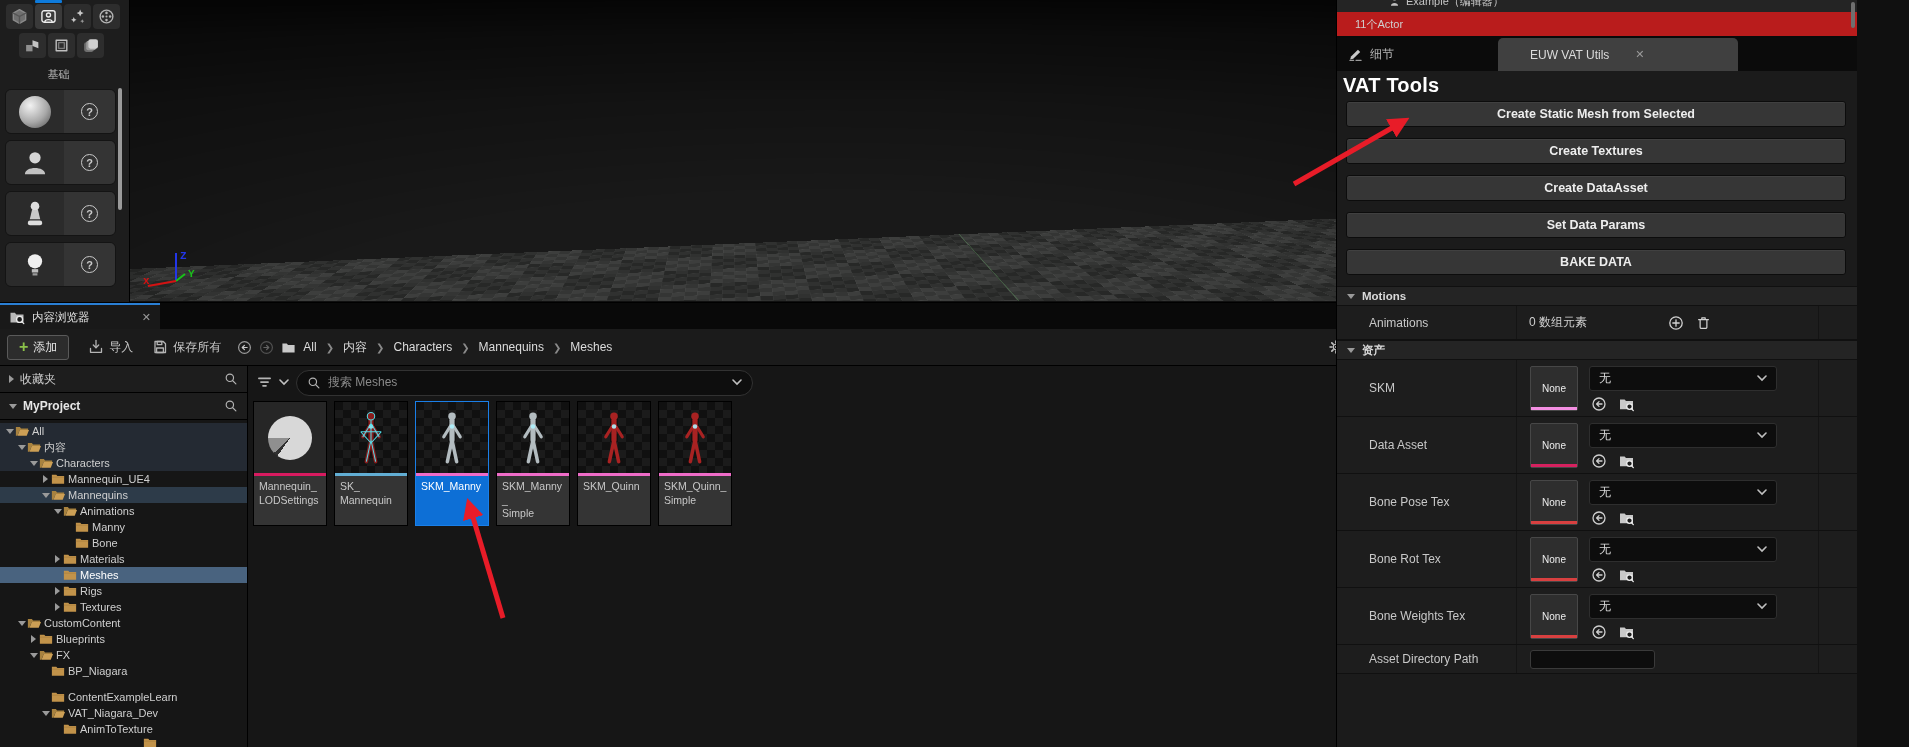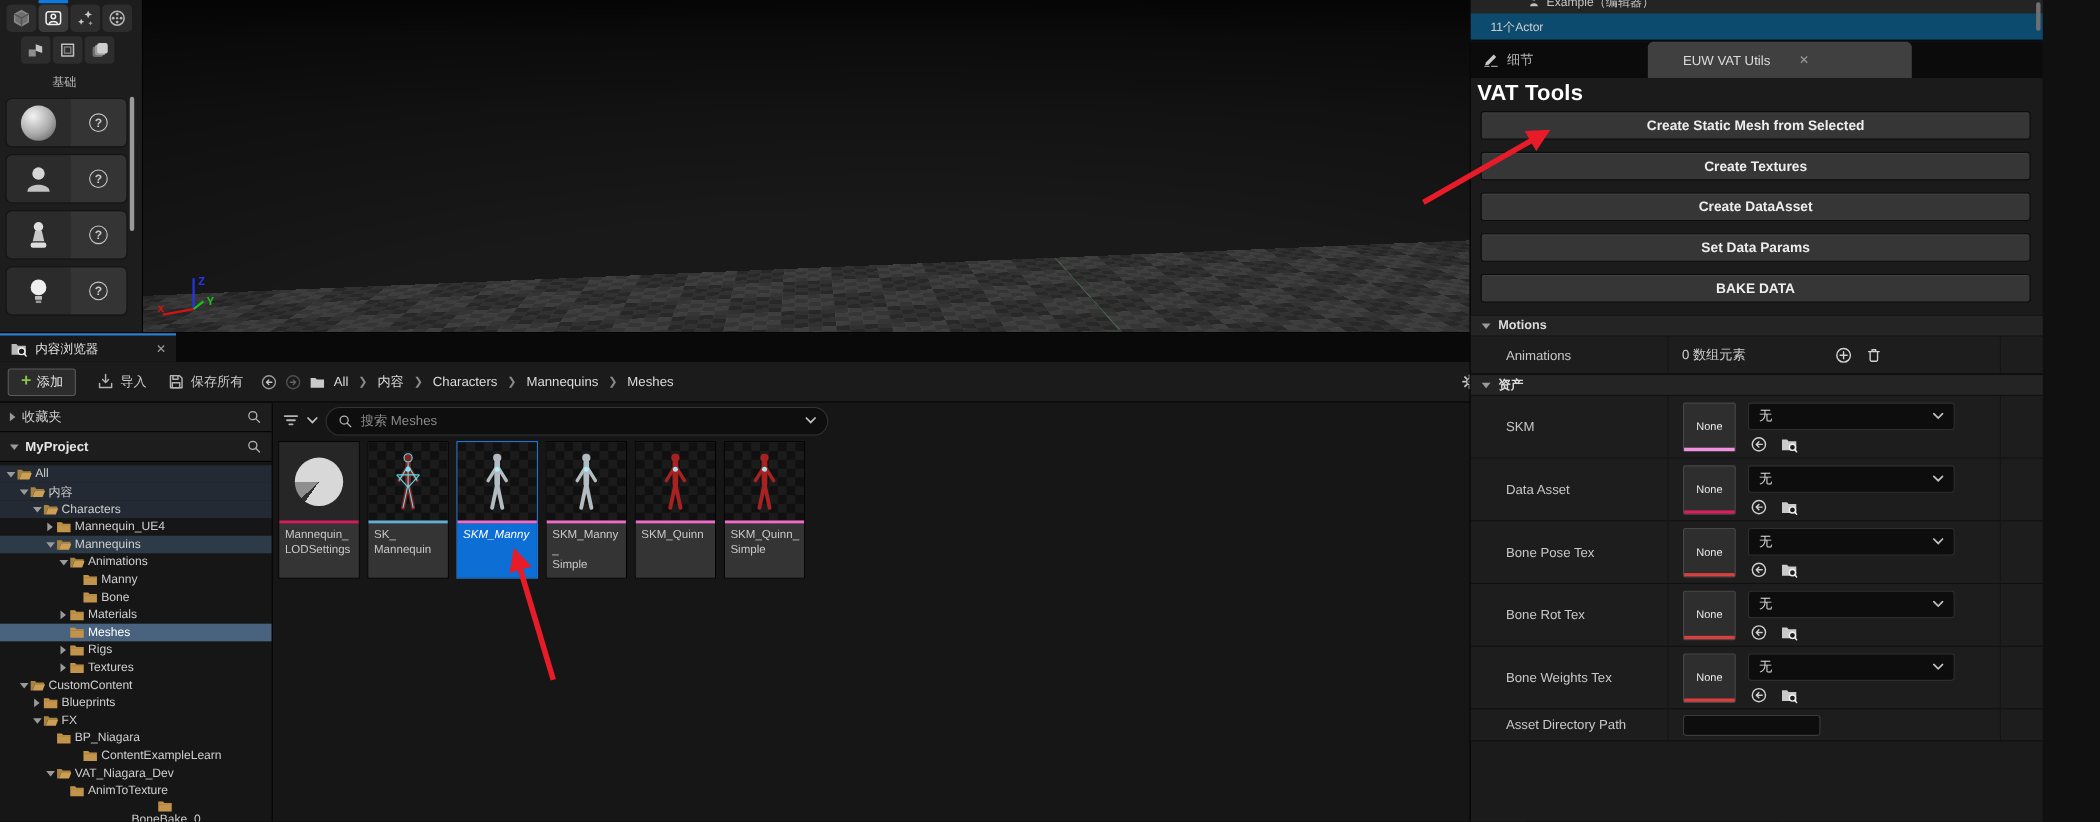--- a/index.html
+++ b/index.html
@@ -83,29 +83,29 @@
   .searchbox .ph { color:#8a8a8a; font-size:12px; }
   .searchbox .chev { margin-left:auto; }
   .tiles { position:absolute; left:5px; top:35px; display:flex; gap:7px; }
   .tile { width:74px; background:#303030; border:1px solid #000; }
   .tile .thumb { height:71px; position:relative; display:flex; align-items:flex-end; justify-content:center;
     background-image:repeating-conic-gradient(#1b1b1b 0% 25%, #101010 25% 50%); background-size:16px 16px; }
   .tile .thumb.plain { background:#262626; align-items:center; }
   .tile .stripe { height:3px; }
   .tile .tlabel { min-height:49px; background:#343434; padding:4px 4px 2px 5px; font-size:10.5px; line-height:1.3; color:#c8c8c8; word-break:break-all; }
   .tile.sel { border-color:#1a7fe8; }
-  .tile.sel .tlabel { background:#0d6fd6; color:#fff;font-style:italic; }
+  .tile.sel .tlabel { background:#0d6fd6; color:#fff; }
   .pie { width:44px; height:44px; border-radius:50%;
     background:conic-gradient(from -30deg, #d8d8d8 0 245deg, #303030 245deg 257deg, #8f8f8f 257deg 299deg, #d8d8d8 299deg 360deg); }
 
   
   .rp { position:absolute; left:1336px; top:0; width:521px; height:747px; background:#1b1b1b; border-left:1px solid #000; z-index:4; }
   .rp-partial { height:12px; background:#242424; overflow:hidden; position:relative; }
   .rp-partial .inner { position:absolute; top:-9px; left:52px; height:20px; display:flex; align-items:center; gap:6px; font-size:11px; color:#c5c5c5; }
-  .rp-count { height:26px; background:#0c4a6e; border-bottom:2px solid #0a0a0a; display:flex; align-items:center; padding-left:18px; font-size:11px; color:#cfcfcf; }
+  .rp-count { height:26px; background:#b91c1c; border-bottom:2px solid #0a0a0a; display:flex; align-items:center; padding-left:18px; font-size:11px; color:#cfcfcf; }
   .rp-tabs { height:33px; background:#0b0b0b; display:flex; }
   .rp-tab-details { width:161px; display:flex; align-items:center; gap:7px; padding-left:11px; color:#b9b9b9; font-size:12px; }
   .rp-tab-active { width:240px; background:#404040; border-radius:5px 5px 0 0; display:flex; align-items:center; gap:26px; padding-left:32px; color:#dcdcdc; font-size:12px; }
   .rp-tab-active .x { color:#9a9a9a; font-size:11px; }
   .rp-title { margin:3px 0 4px 6px; font-size:20px; font-weight:bold; color:#fff; letter-spacing:.2px; }
   .rp-btn { display:block; width:500px; margin:0 12px 11px 9px; height:26px; background:#363636; border:1px solid #0c0c0c; border-radius:3px;
     box-shadow:inset 0 1px 0 rgba(255,255,255,.05); color:#ededed; font-weight:bold; font-size:12.5px; text-align:center; line-height:24px;
     font-family:"Liberation Sans", sans-serif; }
   .sec-head { height:20px; background:#242424; border-top:1px solid #101010; border-bottom:1px solid #101010; display:flex; align-items:center; gap:7px; padding-left:10px; }
   .sec-head.mt { margin-top:9px; }
@@ -546,21 +546,21 @@
             <div class="trow" style="padding-left: 40px;">
               <span class="arr"></span>
               <span>
                 <svg width="14" height="12" viewBox="0 0 16 13" style="flex:none">
                   <path d="M1 1.6 h5 l1.3 1.6 H15 V12 H1 z" fill="#c2934a"></path>
                   <path d="M1 4.4 H15" stroke="#a87f3c" stroke-width=".8"></path>
                 </svg>
               </span>
               <span class="flabel">BP_Niagara</span>
             </div>
-            <div class="trow" style="padding-left: 64px;">
+            <div class="trow" style="padding-left: 40px; margin-top: 10px;">
               <span class="arr"></span>
               <span>
                 <svg width="14" height="12" viewBox="0 0 16 13" style="flex:none">
                   <path d="M1 1.6 h5 l1.3 1.6 H15 V12 H1 z" fill="#c2934a"></path>
                   <path d="M1 4.4 H15" stroke="#a87f3c" stroke-width=".8"></path>
                 </svg>
               </span>
               <span class="flabel">ContentExampleLearn</span>
             </div>
             <div class="trow" style="padding-left: 40px;">

